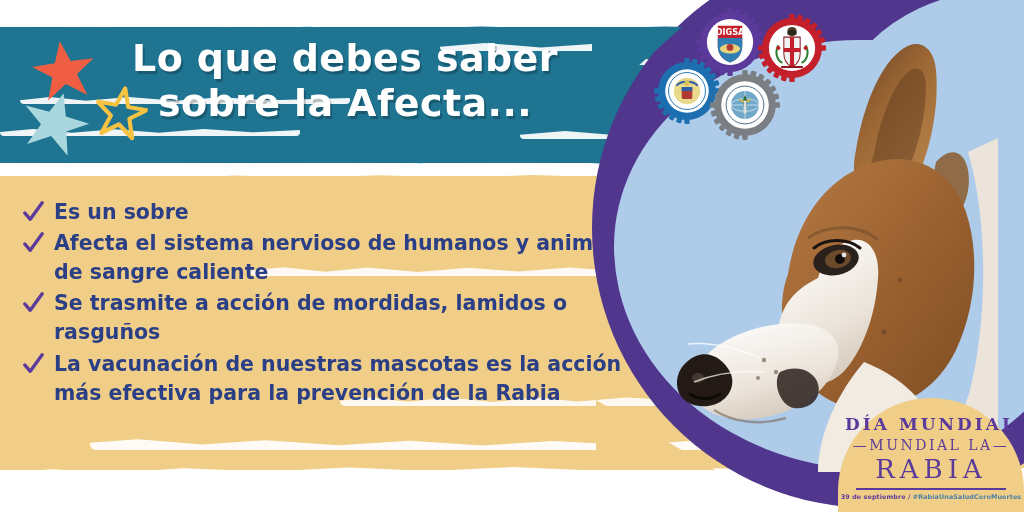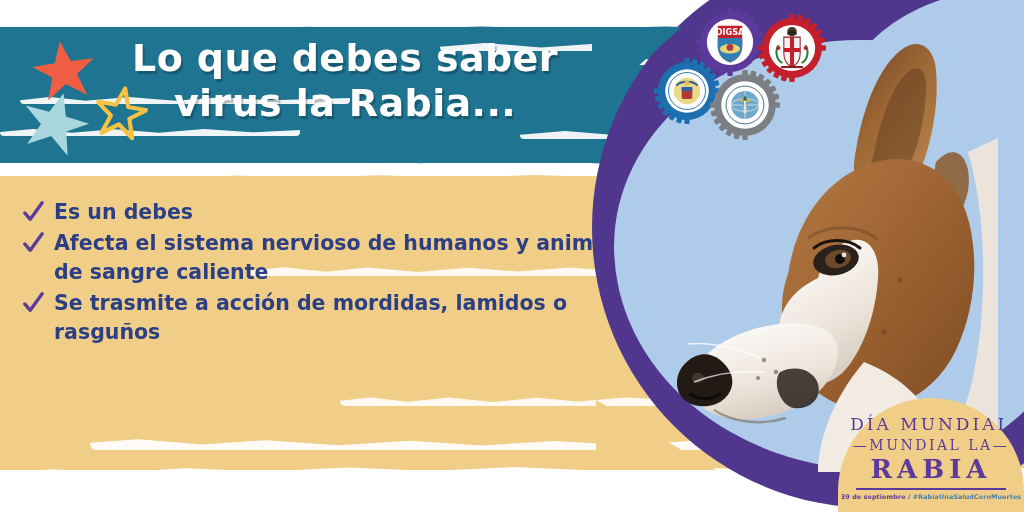--- a/index.html
+++ b/index.html
@@ -174,23 +174,23 @@
   }
   .wrd-disc{
     position:absolute;left:0;top:0;width:186px;height:150px;
     background:#f0ce87;border-radius:50% 50% 0 0 / 62% 62% 0 0;
   }
   .wrd-inner{
     position:absolute;left:0;top:16px;width:186px;
     text-align:center;color:#5b3a9b;
     font-family:"DejaVu Serif",serif;
   }
-  .wrd-l1{font-size:17px;letter-spacing:3px;font-weight:400;}
+  .wrd-l1{font-size:17px;letter-spacing:3px;font-weight:700;}
   .wrd-l2{font-size:14px;letter-spacing:2.5px;margin-top:3px;}
-  .wrd-l3{font-size:26px;letter-spacing:5px;font-weight:700;margin-top:1px;}
+  .wrd-l3{font-size:26px;letter-spacing:5px;font-weight:400;margin-top:1px;}
   .wrd-rule{
     width:150px;height:2px;background:#5b3a9b;margin:4px auto 3px;
   }
   .wrd-sub{
     font-family:"DejaVu Sans",sans-serif;
     font-size:6.4px;font-weight:700;letter-spacing:.1px;color:#5b3a9b;
     white-space:nowrap;
   }
   .wrd-hash{color:#4a7fa8;margin-top:12px;}
 
@@ -234,47 +234,55 @@
   <div class="star star-red"></div>
   <div class="star star-blue"></div>
   <div class="star star-yellow">
     <svg viewBox="0 0 100 100">
       <polygon points="50,4 62,38 98,38 68,60 80,96 50,74 20,96 32,60 2,38 38,38" fill="none" stroke="#f5c242" stroke-width="8" stroke-linejoin="round"></polygon>
     </svg>
   </div>
 
   <div class="title">
     <span>Lo que debes saber</span>
-    <span class="l2">virus la Rabia...</span>
+    <span class="l2">sobre la Afecta...</span>
   </div>
 
   <div class="bullets">
     <div class="bullet">
       <span class="check">
         <svg viewBox="0 0 24 24">
             <path d="M3 13 L9 20 L22 2" fill="none" stroke="#5b3a9b" stroke-width="3.6" stroke-linecap="round" stroke-linejoin="round"></path>
           </svg>
       </span>
-      <span class="btext">Es un debes</span>
+      <span class="btext">Es un sobre</span>
     </div>
     <div class="bullet">
       <span class="check">
         <svg viewBox="0 0 24 24">
             <path d="M3 13 L9 20 L22 2" fill="none" stroke="#5b3a9b" stroke-width="3.6" stroke-linecap="round" stroke-linejoin="round"></path>
           </svg>
       </span>
       <span class="btext">Afecta el sistema nervioso de humanos y animales de sangre caliente</span>
     </div>
     <div class="bullet">
       <span class="check">
         <svg viewBox="0 0 24 24">
             <path d="M3 13 L9 20 L22 2" fill="none" stroke="#5b3a9b" stroke-width="3.6" stroke-linecap="round" stroke-linejoin="round"></path>
           </svg>
       </span>
       <span class="btext">Se trasmite a acción de mordidas, lamidos o rasguños</span>
+    </div>
+    <div class="bullet">
+      <span class="check">
+        <svg viewBox="0 0 24 24">
+            <path d="M3 13 L9 20 L22 2" fill="none" stroke="#5b3a9b" stroke-width="3.6" stroke-linecap="round" stroke-linejoin="round"></path>
+          </svg>
+      </span>
+      <span class="btext">La vacunación de nuestras mascotas es la acción más efectiva para la prevención de la Rabia</span>
     </div>
   </div>
 
   <div class="purple-circle">
     <div class="blue-blob"></div>
     <div class="blue-blob2"></div>
   </div>
   <div class="teal-wedge"></div>
   <div class="tan-wedge"></div>
 

